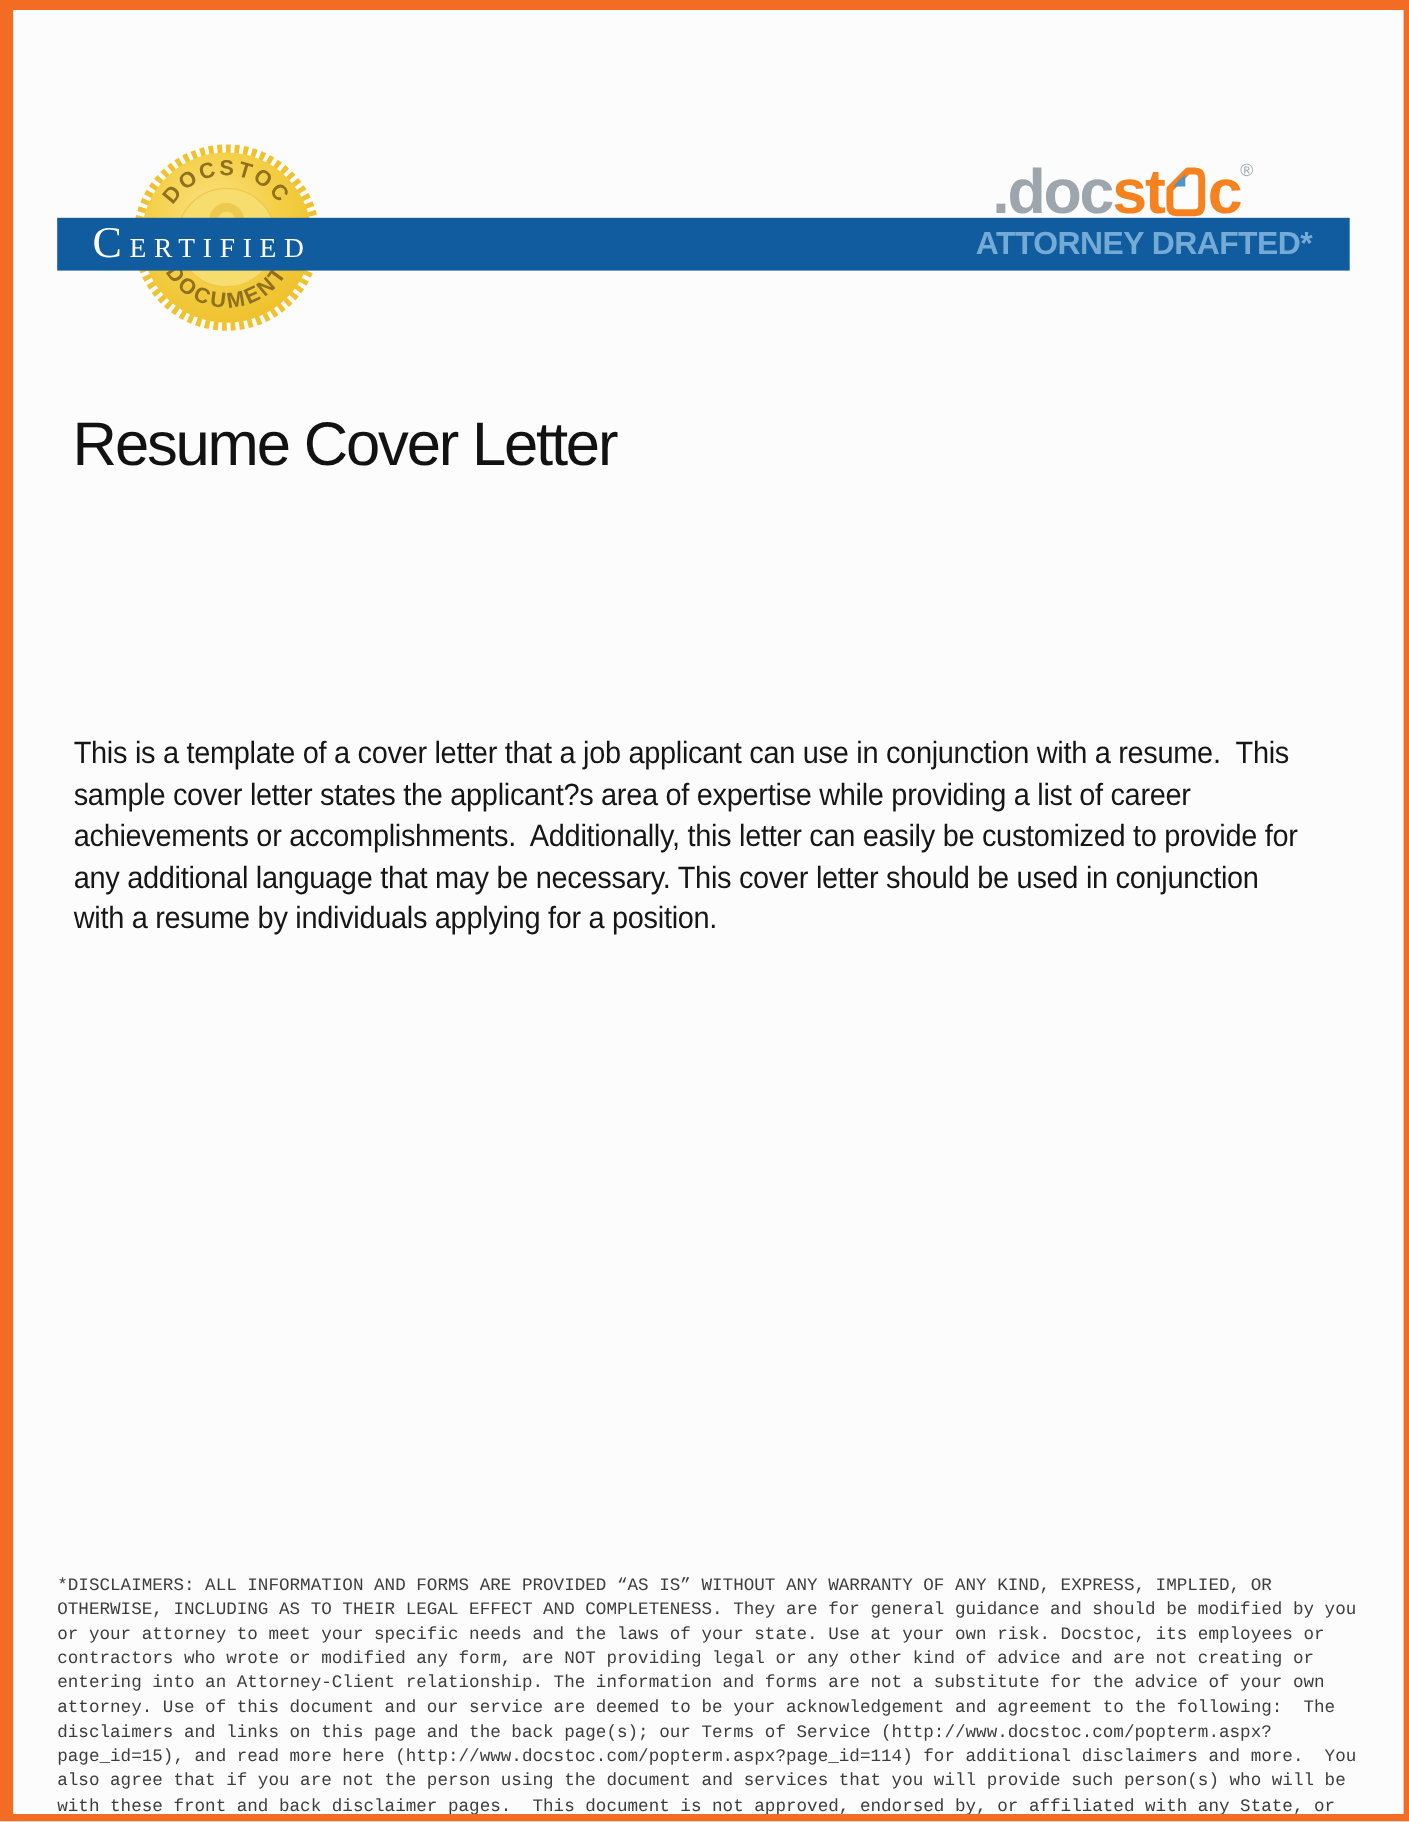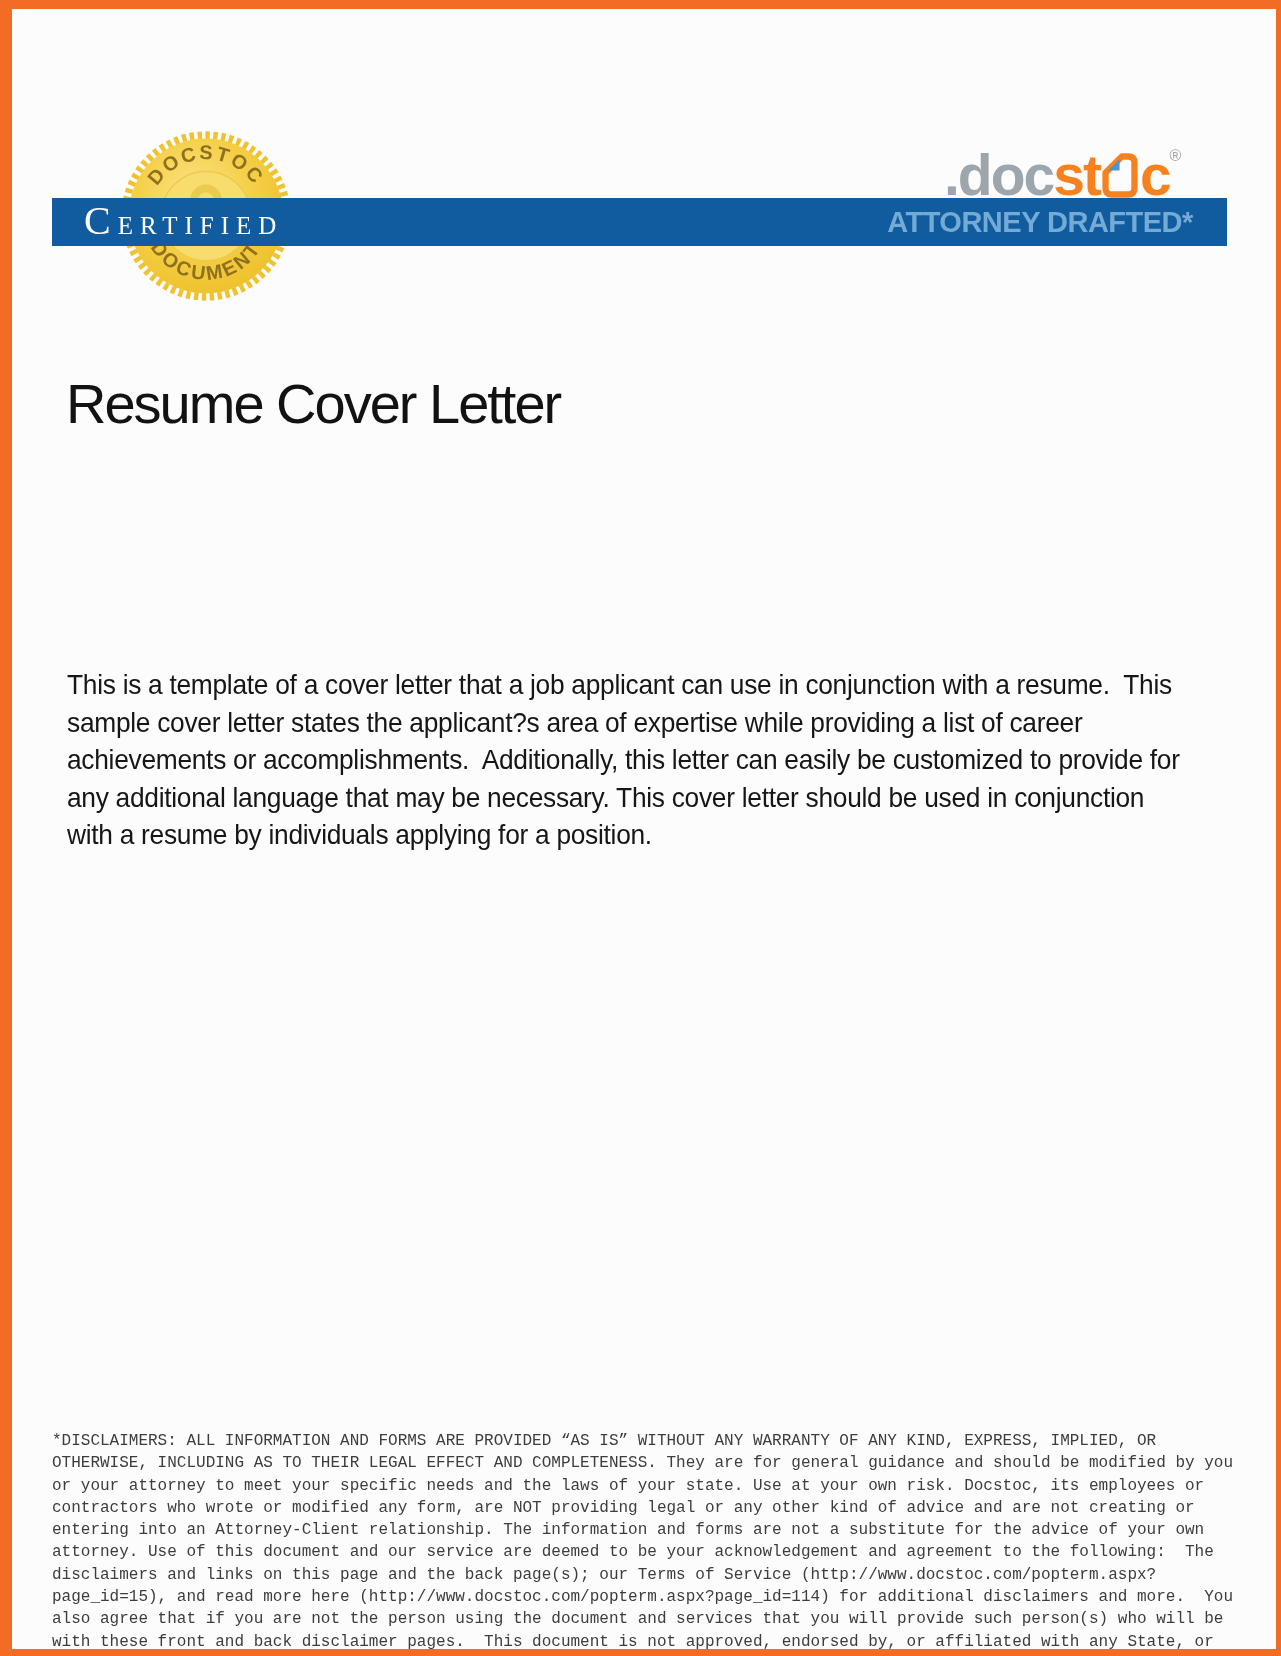--- a/index.html
+++ b/index.html
@@ -35,21 +35,21 @@
   .certified::first-letter { font-size:40px; }
 
   
   .seal {
     position:absolute; left:108px; top:121px;
     width:172px; height:172px; z-index:1;
   }
 
   
   .logo {
-    position:absolute; left:932px; top:112px;
+    position:absolute; left:890px; top:112px;
     z-index:3; white-space:nowrap;
     font-size:57px; font-weight:bold; letter-spacing:-2px;
     line-height:70px;
   }
   .logo .lg-grey { color:#9DA6AD; }
   .logo .lg-orange { color:#F5821F; }
   .logo .doc-icon { vertical-align:-4px; margin:0 1px; }
   .logo .reg {
     color:#9DA6AD; font-size:16px; font-weight:normal;
     letter-spacing:0; vertical-align:34px;

